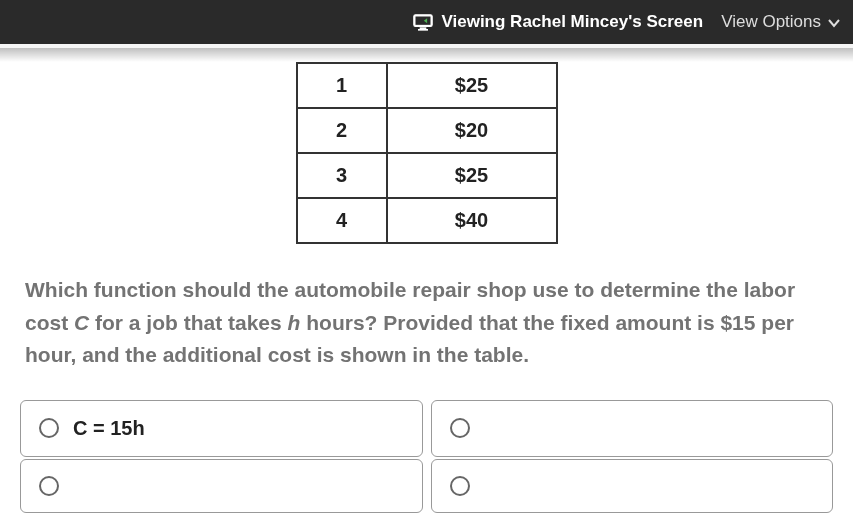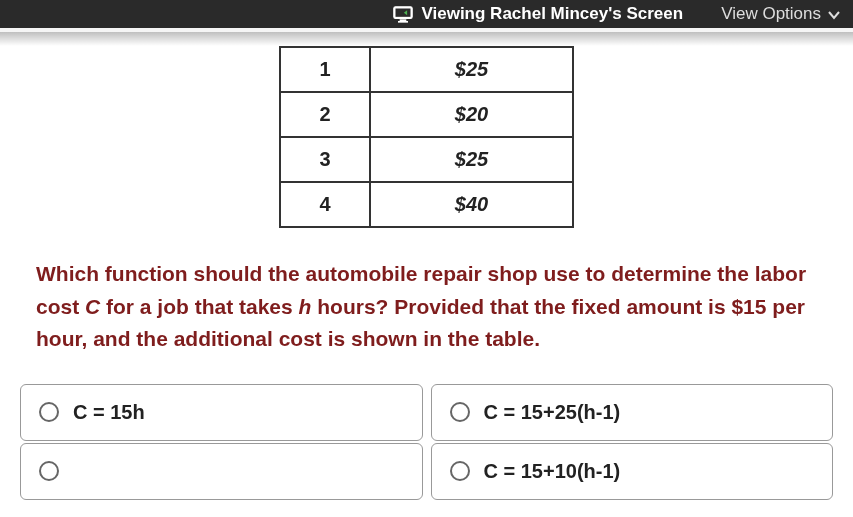--- a/index.html
+++ b/index.html
@@ -14,21 +14,21 @@
       height: 517px;
       overflow: hidden;
       position: relative;
     }
     .top-bar {
       background: #2a2a2a;
       color: #fff;
       display: flex;
       align-items: center;
       justify-content: flex-end;
-      padding: 4px 12px;
+      padding: 12px 12px;
       font-size: 17px;
       font-weight: 600;
       gap: 18px;
       width: 100%;
     }
     .top-bar .screen-label {
       display: flex;
       align-items: center;
       gap: 8px;
     }
@@ -40,21 +40,20 @@
     .top-bar .monitor-icon svg {
       display: block;
     }
     .top-bar .view-options {
       display: flex;
       align-items: center;
       gap: 6px;
       cursor: pointer;
       font-weight: 500;
       color: #ddd;
-      margin-left: 20px;
     }
     .content {
       padding: 0 20px 20px 20px;
       background: #fff;
       margin-top: 4px;
     }
     .shadow-strip {
       height: 14px;
       background: linear-gradient(to bottom, rgba(0,0,0,0.25), rgba(0,0,0,0));
       margin: 0 -20px;
@@ -68,29 +67,28 @@
       text-align: center;
       font-size: 20px;
       font-weight: 600;
       color: #222;
       padding: 10px 0;
     }
     .data-table td:first-child {
       width: 90px;
     }
     .data-table td:last-child {
-      width: 203px;
-      font-style: italic;
+      width: 170px;
     }
     .question-text {
       font-size: 21px;
       line-height: 1.55;
-      color: #7f1d1d;
+      color: #737373;
       font-weight: 600;
-      margin: 8px 0 28px 16px;
+      margin: 8px 0 28px 5px;
     }
     .question-text .italic {
       font-style: italic;
     }
     .options-row {
       display: flex;
       gap: 8px;
       margin-bottom: 2px;
     }
     .option-card {
@@ -175,27 +173,25 @@
     <span>Which function should the automobile repair shop use to determine the labor cost </span><span class="italic">C</span><span> for a job that takes </span><span class="italic">h</span><span> hours? Provided that the fixed amount is $15 per hour, and the additional cost is shown in the table.</span>
   </p>
 
   <div class="options-row">
     <div class="option-card">
       <span class="radio"></span>
       <span class="opt-label">C = 15h</span>
     </div>
     <div class="option-card">
       <span class="radio"></span>
-      <span class="opt-label">C = 15+25(h-1)</span>
     </div>
   </div>
 
   <div class="options-row">
     <div class="option-card">
       <span class="radio"></span>
       <span class="opt-label"></span>
     </div>
     <div class="option-card">
       <span class="radio"></span>
-      <span class="opt-label">C = 15+10(h-1)</span>
     </div>
   </div>
 </div>
 
 </body></html>

